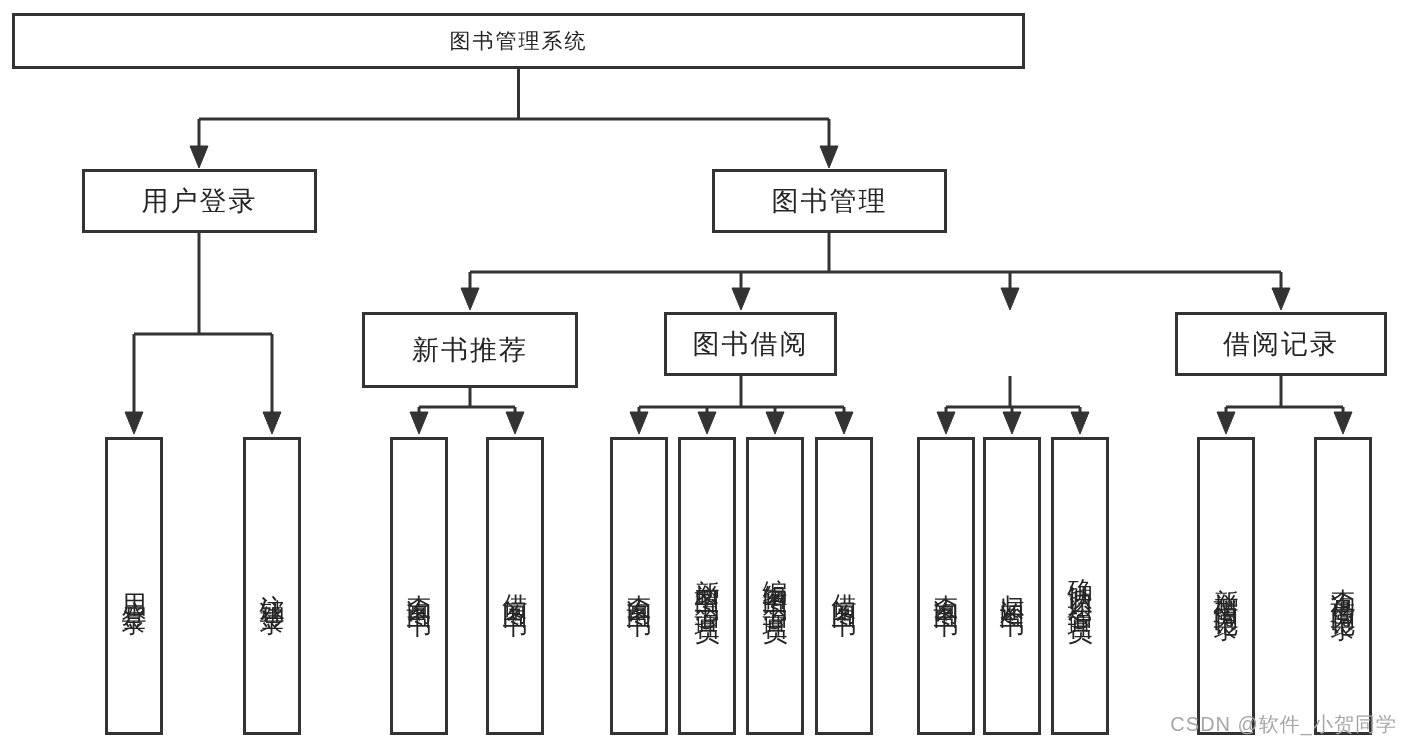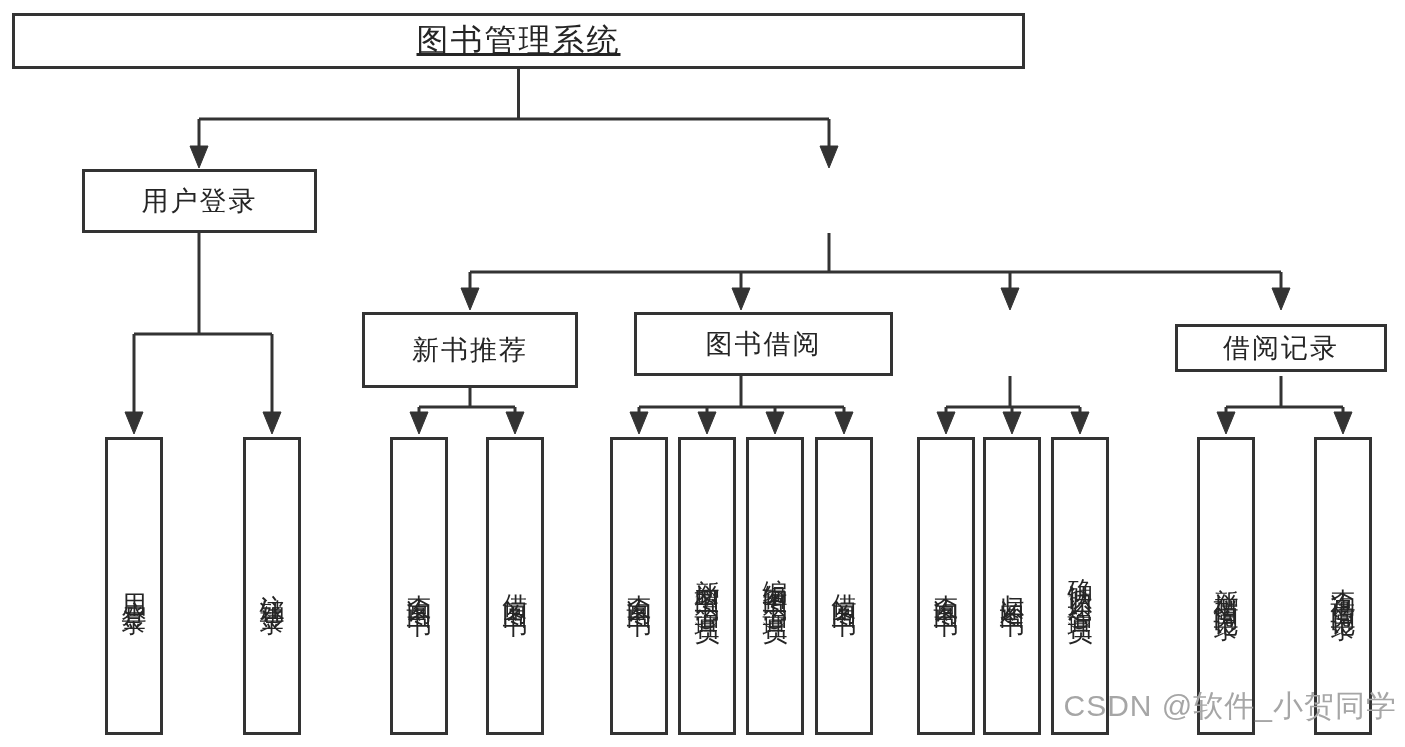--- a/index.html
+++ b/index.html
@@ -18,35 +18,35 @@
   .connectors polygon { fill: var(--line, #333333); stroke: var(--line, #333333); stroke-width: 1; }
   .box {
     position: absolute;
     background: var(--box-bg, #ffffff);
     border: 3px solid var(--line, #333333);
     display: flex;
     align-items: center;
     justify-content: center;
     z-index: 2;
   }
-  .box.root .lbl { font-size: 32px; letter-spacing: 2px; text-decoration: underline; }
+  .box.root .lbl { font-size: 21px; letter-spacing: 2px; }
   .box.h .lbl { font-size: 27px; letter-spacing: 2px; }
   .box.v .lbl {
     writing-mode: vertical-rl;
     text-orientation: mixed;
     font-size: 25px;
     letter-spacing: 6px;
     line-height: 1;
     white-space: nowrap;
   }
   .watermark {
     position: absolute;
     right: 8px;
-    bottom: 20px;
-    font-size: 30px;
+    bottom: 9px;
+    font-size: 20px;
     letter-spacing: 1px;
     color: var(--watermark, #a6a6a6);
     z-index: 5;
     white-space: nowrap;
   }
 </style>
 </head>
 <body>
 
 <div class="canvas">
@@ -127,28 +127,31 @@
     </g>
   </svg>
 
   <div class="box root" style="left:12px; top:13px; width:1013px; height:56px">
     <span class="lbl">图书管理系统</span>
   </div>
 
   <div class="box h" style="left:82px; top:169px; width:235px; height:64px">
     <span class="lbl">用户登录</span>
   </div>
+  <div class="box h" style="left:712px; top:169px; width:235px; height:64px">
+    <span class="lbl">图书管理</span>
+  </div>
 
   <div class="box h" style="left:362px; top:312px; width:216px; height:76px">
     <span class="lbl">新书推荐</span>
   </div>
-  <div class="box h" style="left:634px; top:312px; width:259px; height:64px">
+  <div class="box h" style="left:664px; top:312px; width:173px; height:64px">
     <span class="lbl">图书借阅</span>
   </div>
-  <div class="box h" style="left:1175px; top:324px; width:212px; height:48px">
+  <div class="box h" style="left:1175px; top:312px; width:212px; height:64px">
     <span class="lbl">借阅记录</span>
   </div>
 
   <div class="box v" style="left:105px; top:437px; width:58px; height:298px">
     <span class="lbl">用户登录</span>
   </div>
   <div class="box v" style="left:243px; top:437px; width:58px; height:298px">
     <span class="lbl">注销登录</span>
   </div>
   <div class="box v" style="left:390px; top:437px; width:58px; height:298px">

